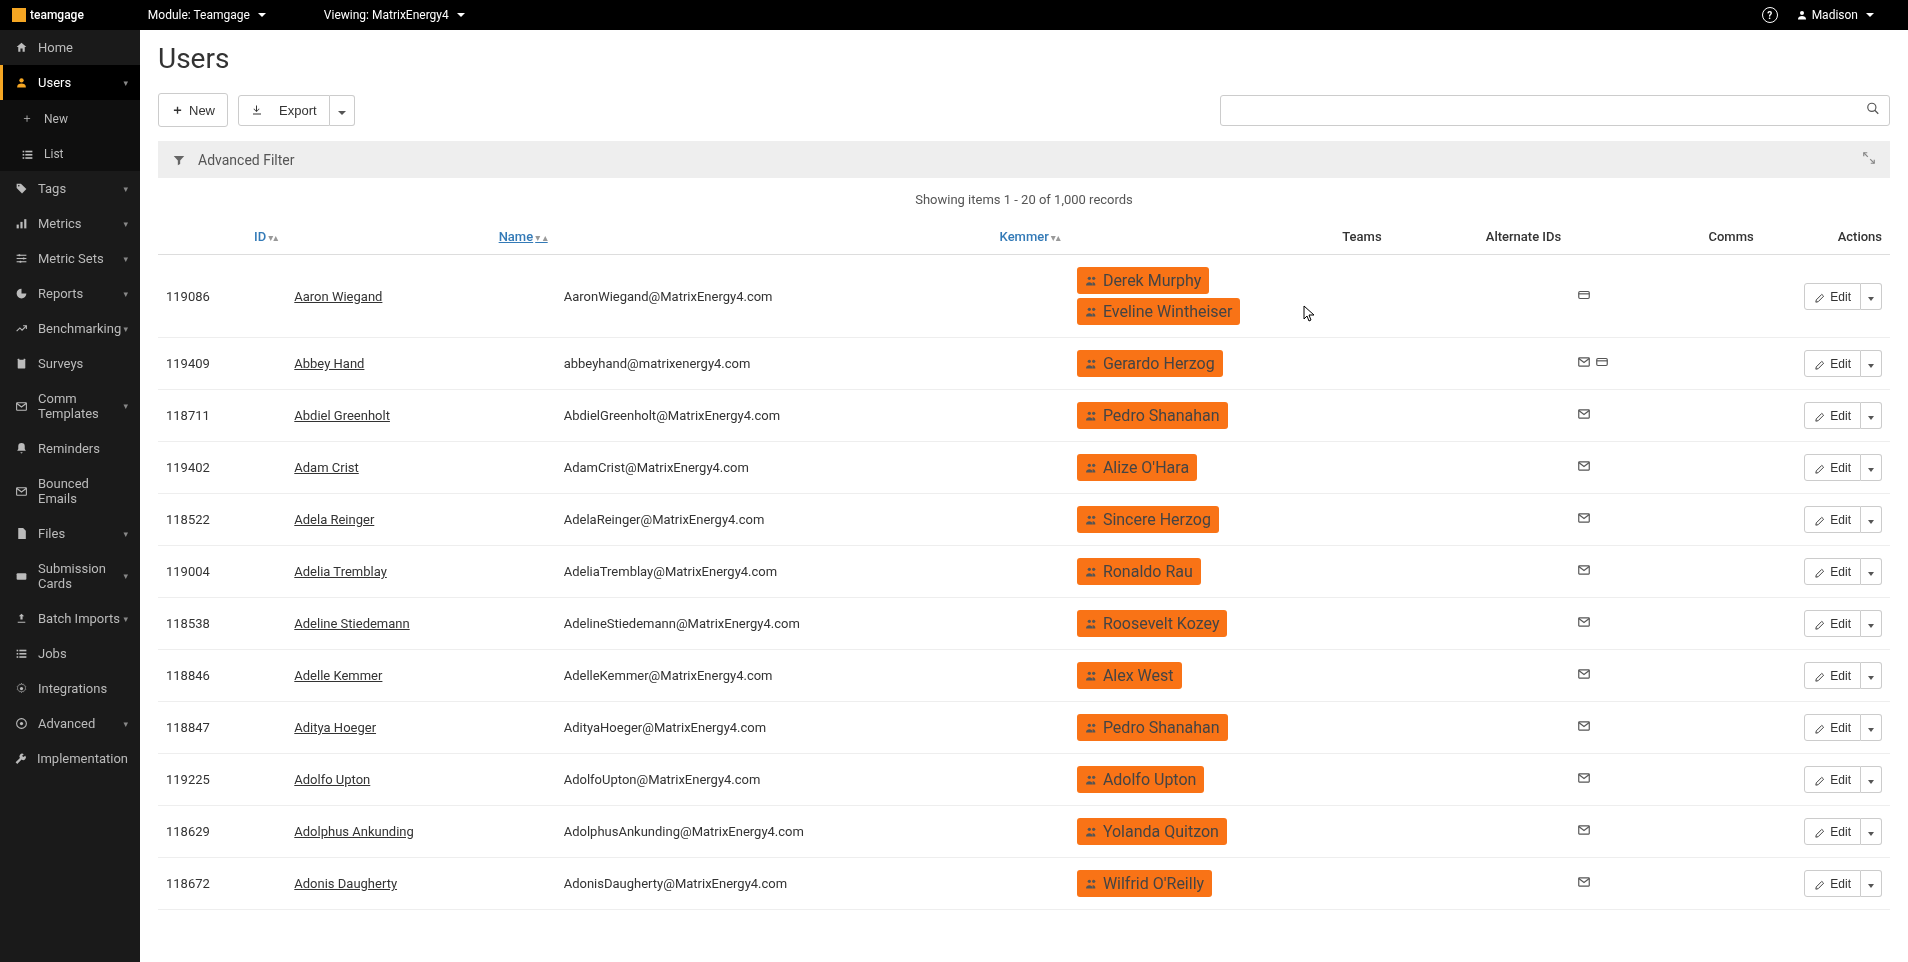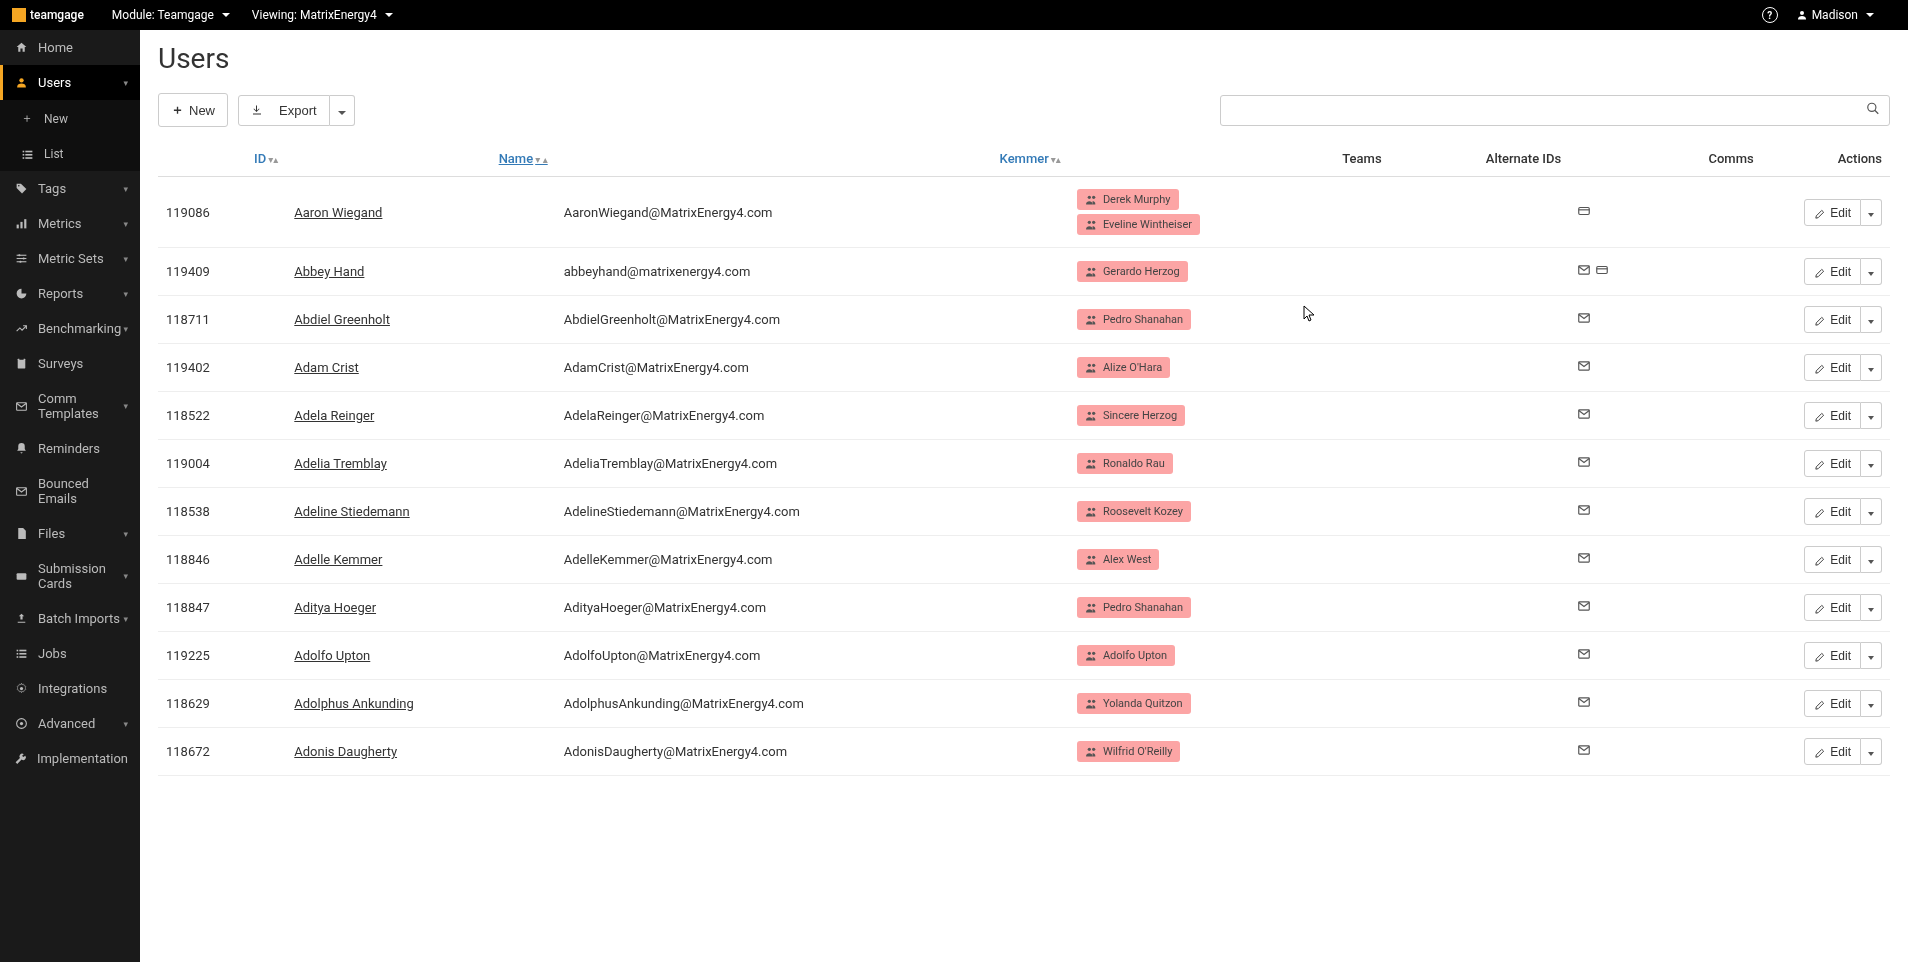--- a/index.html
+++ b/index.html
@@ -16,20 +16,21 @@
 
 
 .topbar {
   background: #000;
   color: #fff;
   height: 30px;
   display: flex;
   align-items: center;
   padding: 0 12px;
   font-size: 12px;
+  gap: 36px;
 }
 .logo {
   display: flex;
   align-items: center;
   gap: 4px;
   margin-right: 28px;
   font-weight: 500;
 }
 .logo-mark {
   width: 14px;
@@ -246,25 +247,25 @@
 .col-teams { width: 250px; }
 .col-alt { width: 140px; }
 .col-comms { width: 150px; }
 .col-actions { width: 100px; text-align: right; }
 .tbl td.col-actions { text-align: right; }
 
 .team-badge {
   display: inline-flex;
   align-items: center;
   gap: 5px;
-  background: #fca5a5;
+  background: #f97316;
   color: #444;
   border-radius: 3px;
   padding: 4px 8px;
-  font-size: 11px;
+  font-size: 16px;
   margin: 2px 4px 2px 0;
   justify-content: space-between;
 }
 .team-badge svg { flex-shrink:0; }
 
 .comm-icons { display: flex; gap: 4px; color: #555; }
 .comm-icons svg { width: 14px; height: 14px; }
 
 .action-group { display: inline-flex; }
 .action-group .btn-sm:first-child { border-radius: 3px 0 0 3px; }
@@ -533,21 +534,36 @@
       <input class="search-input" type="text" style="">
       <span class="search-icon">
         <svg width="14" height="14" viewBox="0 0 24 24" fill="none" stroke="#555" stroke-width="2">
             <circle cx="10" cy="10" r="7"></circle>
             <line x1="21" y1="21" x2="15" y2="15"></line>
           </svg>
       </span>
     </div>
   </div>
 
-
+  <div class="filter-bar">
+    <svg width="14" height="14" viewBox="0 0 24 24" fill="#666">
+        <path d="M3 5h18l-7 8v6l-4 2v-8z"></path>
+      </svg>
+    <span>Advanced Filter</span>
+    <span class="filter-expand">
+      <svg width="14" height="14" viewBox="0 0 24 24" fill="none" stroke="#888" stroke-width="2">
+          <polyline points="9,3 3,3 3,9"></polyline>
+          <polyline points="15,21 21,21 21,15"></polyline>
+          <line x1="3" y1="3" x2="10" y2="10"></line>
+          <line x1="21" y1="21" x2="14" y2="14"></line>
+        </svg>
+    </span>
+  </div>
+
+  <div class="showing">Showing items 1 - 20 of 1,000 records</div>
 
   <table class="tbl">
     <thead>
       <tr>
         <th class="col-id sortable"><span>ID</span><span class="sort-ind">▾▴</span></th>
         <th class="col-name sortable"><span>Name</span><span class="sort-ind">▾ ▴</span></th>
         <th class="col-email sortable"><span>Kemmer</span><span class="sort-ind">▾▴</span></th>
         <th class="col-teams"><span>Teams</span></th>
         <th class="col-alt"><span>Alternate IDs</span></th>
         <th class="col-comms"><span>Comms</span></th>

